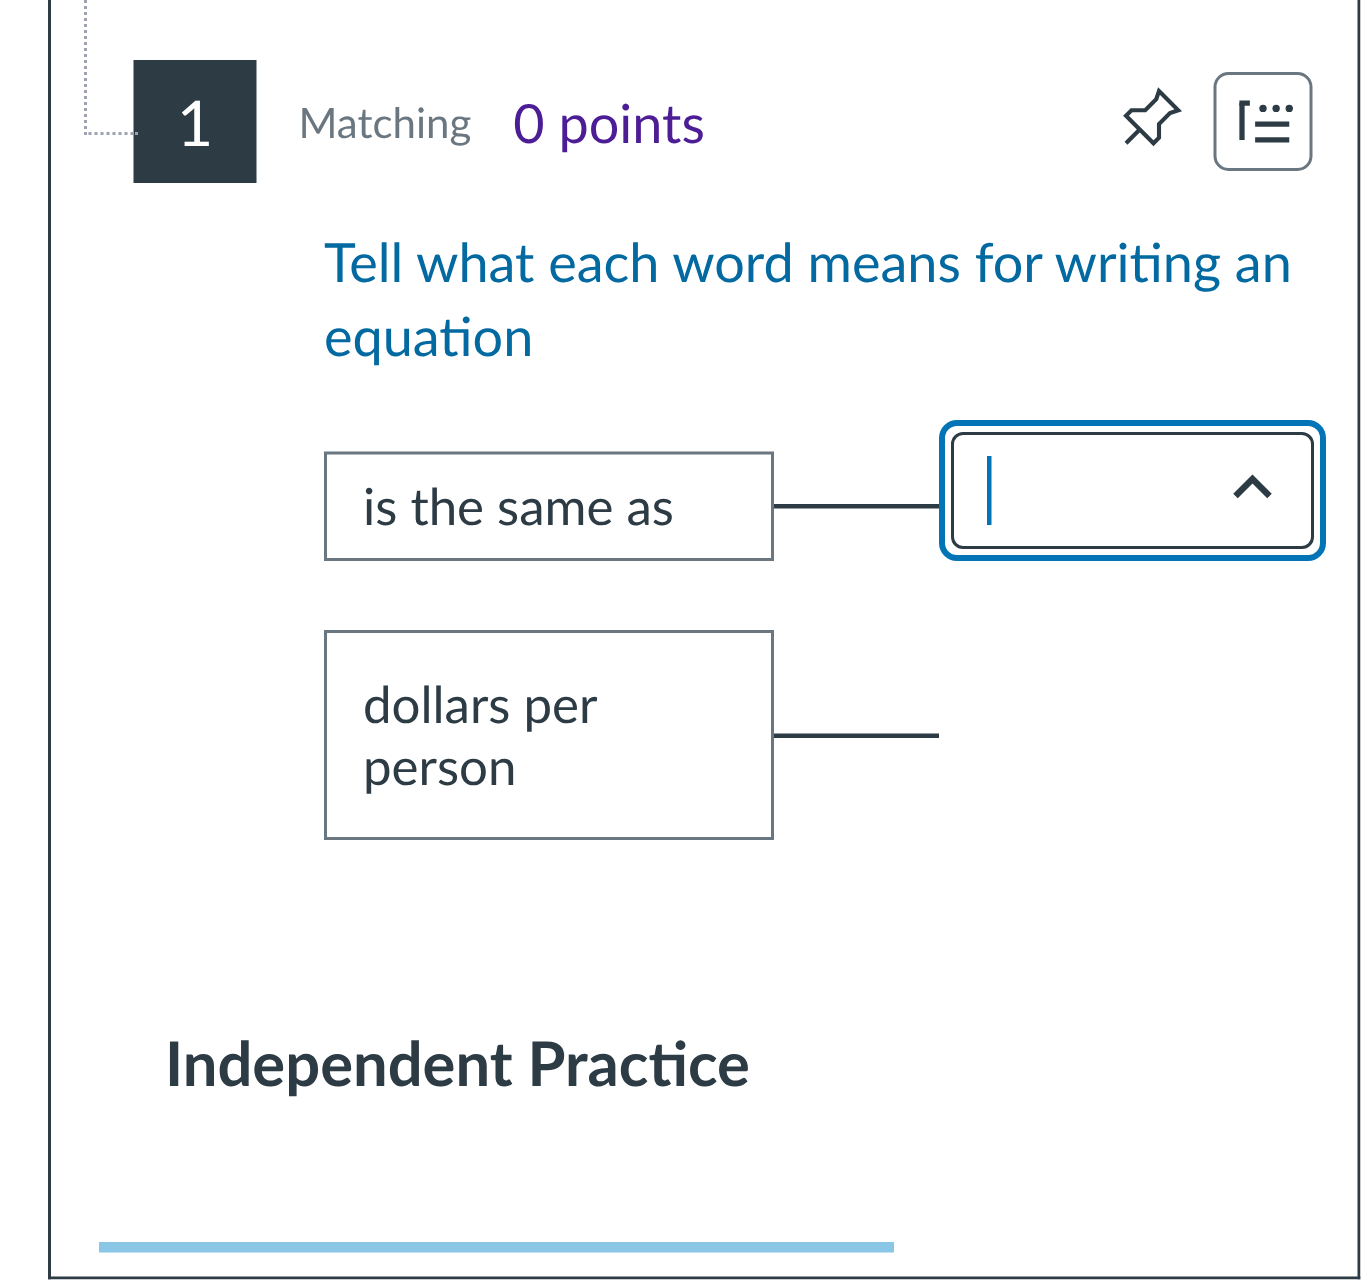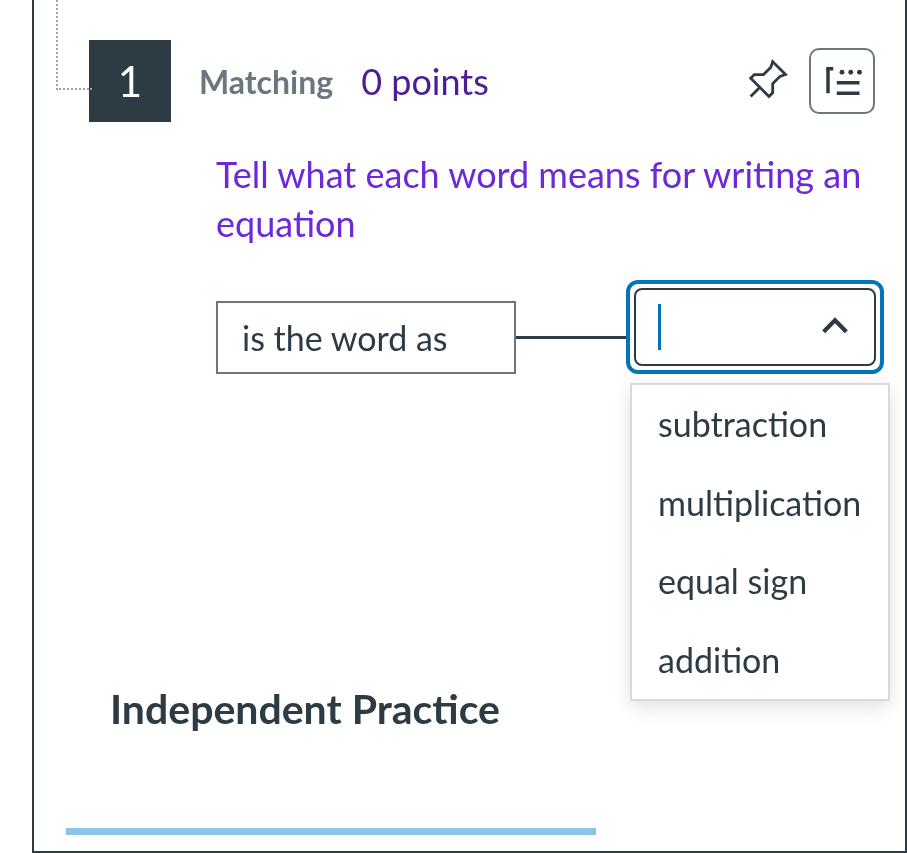--- a/index.html
+++ b/index.html
@@ -46,22 +46,22 @@
       background: #2d3b45;
       color: #fff;
       display: flex;
       align-items: center;
       justify-content: center;
       font-size: 42px;
       font-weight: 400;
     }
     .q-type {
       color: #6b7780;
-      font-size: 32px;
-      font-weight: 700;
+      font-size: 28px;
+      font-weight: 400;
     }
     .q-points {
       color: #4c1d95;
       font-size: 36px;
       font-weight: 400;
     }
     .header-icons {
       margin-left: auto;
       display: flex;
       align-items: center;
@@ -83,21 +83,21 @@
       justify-content: center;
     }
     .outline-icon-box svg {
       width: 42px;
       height: 42px;
     }
     .content-body {
       padding: 28px 0 0 182px;
     }
     .q-prompt {
-      color: #6d28d9;
+      color: #0369a1;
       font-size: 36px;
       line-height: 1.35;
       margin-bottom: 54px;
       max-width: 700px;
     }
     .match-area {
       position: relative;
     }
     .match-row {
       display: flex;
@@ -226,45 +226,45 @@
       </span>
     </div>
   </div>
 
   <div class="content-body">
     <div class="q-prompt">Tell what each word means for writing an equation</div>
 
     <div class="match-area">
       <div class="match-row">
         <div class="term-box">
-          <span>is the word as</span>
+          <span>is the same as</span>
         </div>
         <div class="connector"></div>
       </div>
 
+      <div class="match-row">
+        <div class="term-box multi">
+          <span>dollars per person</span>
+        </div>
+        <div class="connector"></div>
+      </div>
     </div>
   </div>
 
   <div class="dropdown-target">
     <div class="dropdown-wrap">
       <div class="dropdown-field">
         <span class="caret-blink"></span>
         <span class="chevron-up-icon">
           <svg viewBox="0 0 24 24">
               <polyline points="4,16 12,8 20,16"></polyline>
             </svg>
         </span>
       </div>
     </div>
   </div>
 
-  <div class="dropdown-menu">
-    <div class="dropdown-option">subtraction</div>
-    <div class="dropdown-option">multiplication</div>
-    <div class="dropdown-option">equal sign</div>
-    <div class="dropdown-option">addition</div>
-  </div>
 
   <div class="section-heading">Independent Practice</div>
 
   <div class="divider-line"></div>
 
 </div>
 
 </body></html>

